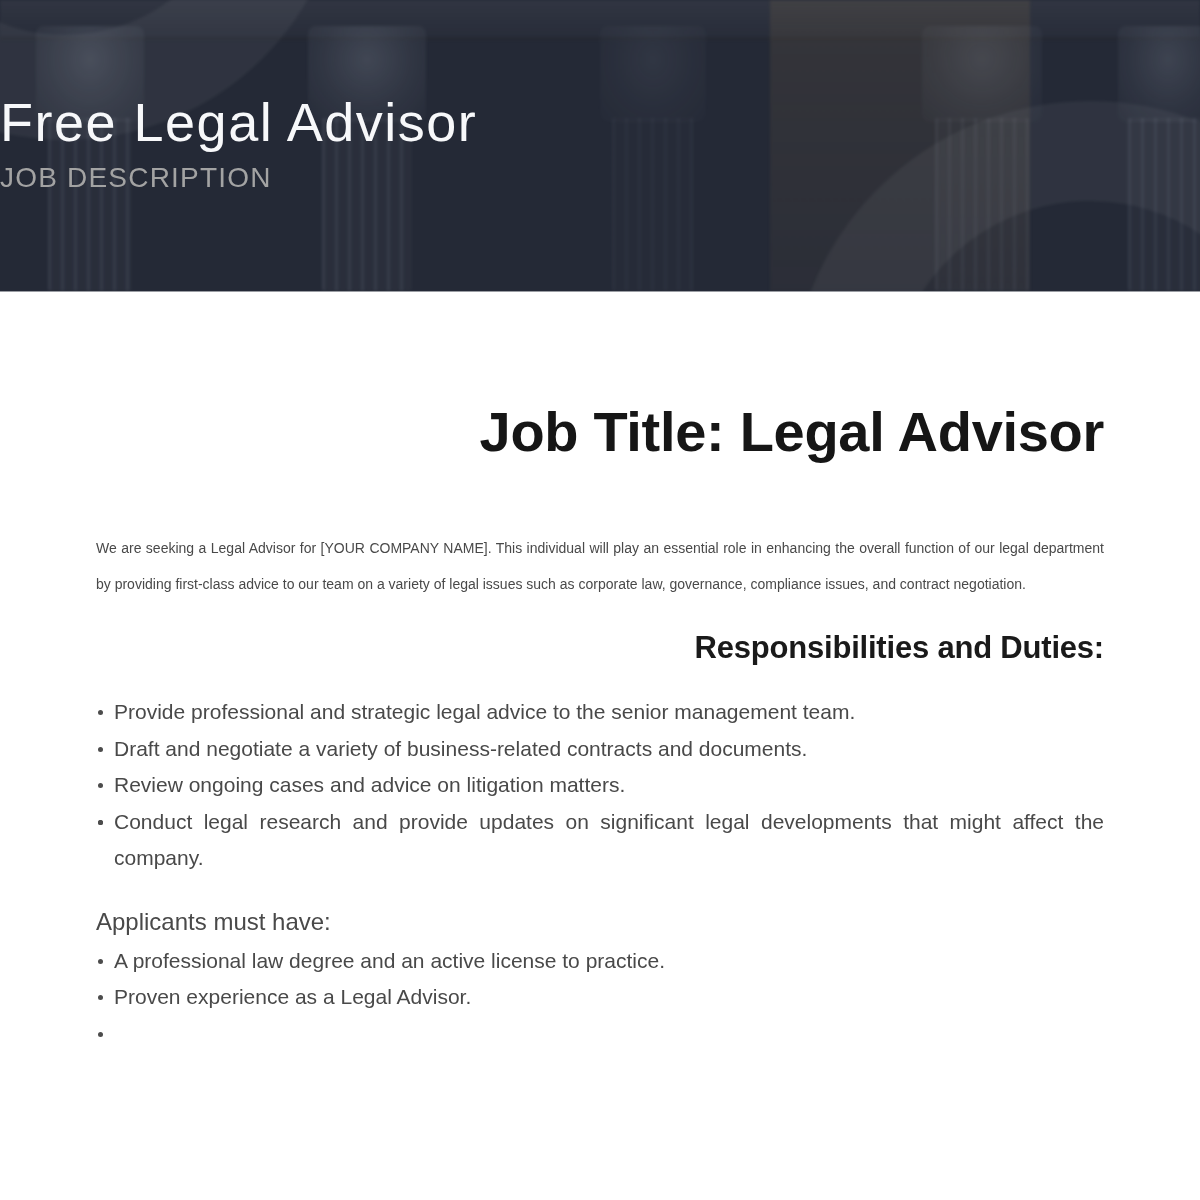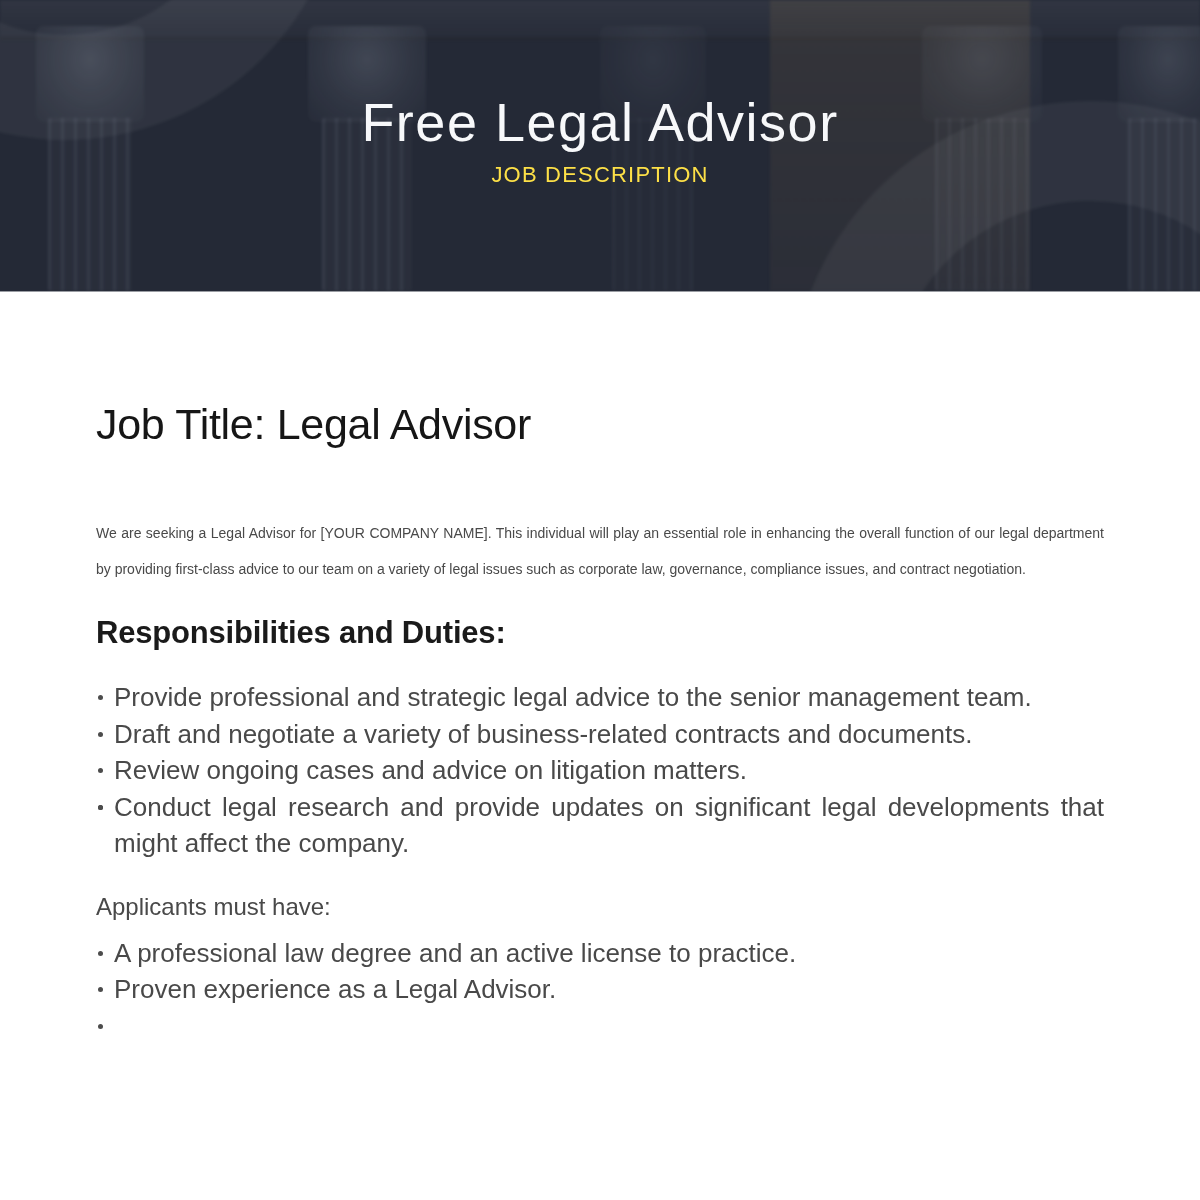--- a/index.html
+++ b/index.html
@@ -60,74 +60,73 @@
     border: 105px solid rgba(255,255,255,0.05);
     top: -420px; left: -215px;
   }
   .arc-br {
     width: 600px; height: 600px;
     border: 100px solid rgba(255,255,255,0.05);
     bottom: -410px; right: -190px;
   }
   .header-text {
     position: absolute; left: 0; top: 90px; width: 100%;
-    text-align: center;
   }
   .header-title {
     font-size: 54px; font-weight: 300; letter-spacing: 1.5px;
     color: #f7f8fa; line-height: 1.2;
   }
   .header-subtitle {
     margin-top: 7px;
-    font-size: 22px; font-weight: 500; letter-spacing: 1.2px;
-    color: #fde047;
+    font-size: 28px; font-weight: 500; letter-spacing: 1.2px;
+    color: #a3a3a3;
   }
 
   
   .doc {
     width: 1200px;
     padding: 0 96px;
     color: #494949;
   }
   .job-title {
     margin-top: 108px;
-    text-align: left;
-    font-size: 43px; font-weight: 400; line-height: 1.15;
+    text-align: right;
+    font-size: 56px; font-weight: 700; line-height: 1.15;
     color: #161616; letter-spacing: -0.3px;
   }
   .intro {
     margin-top: 66px;
     font-size: 14px; line-height: 36px;
     text-align: justify;
   }
   .section-heading {
     margin-top: 27px;
     font-size: 31px; font-weight: 700; line-height: 1.25;
-    color: #1a1a1a; letter-spacing: -0.2px;
+    color: #1a1a1a; letter-spacing: -0.2px; text-align: right;
   }
   .bullets {
     margin-top: 26px;
     list-style: none;
-    font-size: 26px; line-height: 36.5px;
+    font-size: 21px; line-height: 36.5px;
   }
   .bullets li {
     position: relative;
     padding-left: 18px;
     text-align: justify;
   }
   .bullet-dot {
     position: absolute; left: 2px; top: 16px;
     width: 5px; height: 5px; border-radius: 50%;
     background: #4c4c4c;
   }
   .list-intro {
     margin-top: 27px;
     font-size: 24px; line-height: 36px;
   }
-  .bullets.tight { margin-top: 10px; }
+  .bullets.tight { margin-top: 3px; }
 </style>
 </head>
 <body>
 
 <header class="header">
   <div class="header-art">
     <div class="entablature"></div>
     <div class="warm-band"></div>
     <div class="cap p1"></div>
     <div class="col c1"></div>

